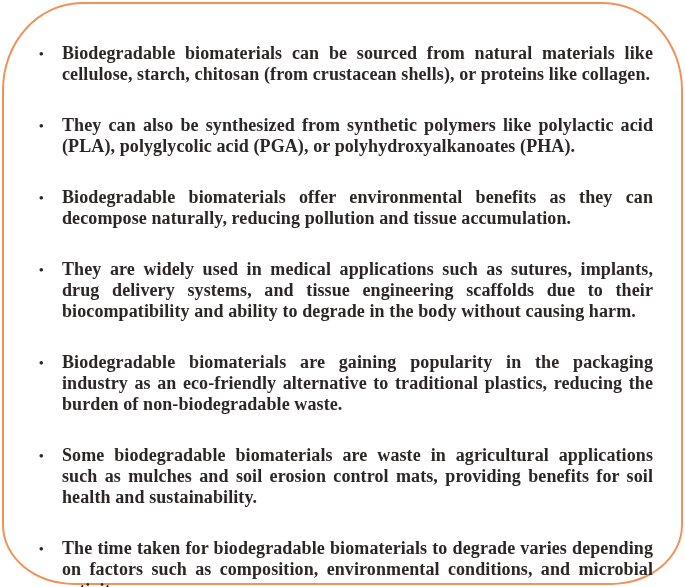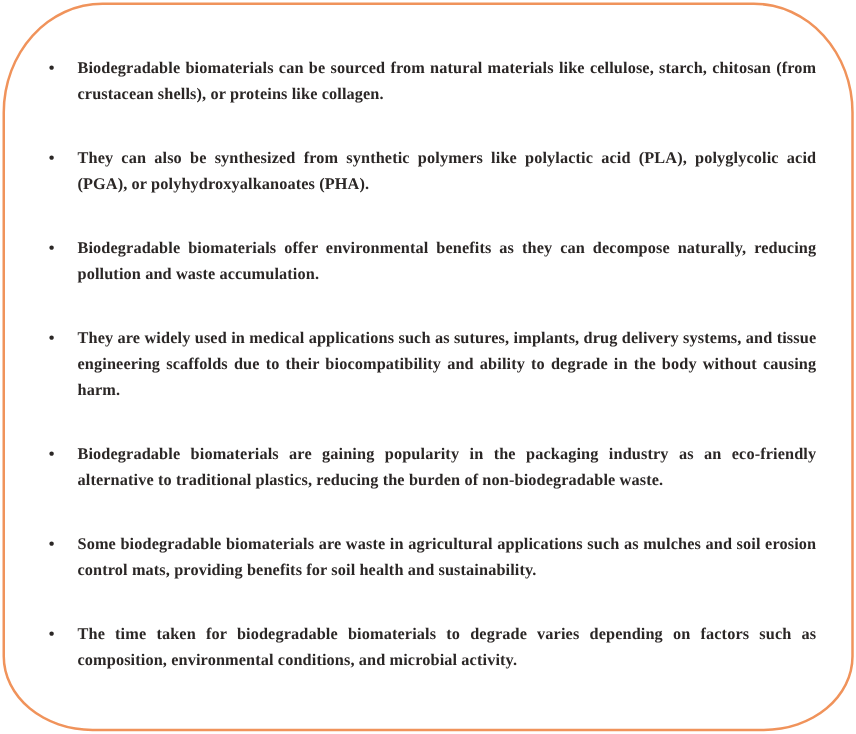--- a/index.html
+++ b/index.html
@@ -34,21 +34,21 @@
     flex: 0 0 23px;
     width: 23px;
     font-size: 13px;
     line-height: 21px;
     font-weight: bold;
     color: #2B2726;
   }
   .text {
     flex: 1;
     margin: 0;
-    font-size: 13px;
+    font-size: 18px;
     line-height: 21px;
     font-weight: bold;
     color: #2B2726;
     text-align: justify;
     text-justify: inter-word;
     letter-spacing: 0.1px;
   }
 </style>
 </head>
 <body>
@@ -59,21 +59,21 @@
       <li class="bullet-item">
         <span class="marker">•</span>
         <p class="text">Biodegradable biomaterials can be sourced from natural materials like cellulose, starch, chitosan (from crustacean shells), or proteins like collagen.</p>
       </li>
       <li class="bullet-item">
         <span class="marker">•</span>
         <p class="text">They can also be synthesized from synthetic polymers like polylactic acid (PLA), polyglycolic acid (PGA), or polyhydroxyalkanoates (PHA).</p>
       </li>
       <li class="bullet-item">
         <span class="marker">•</span>
-        <p class="text">Biodegradable biomaterials offer environmental benefits as they can decompose naturally, reducing pollution and waste accumulation.</p>
+        <p class="text">Biodegradable biomaterials offer environmental benefits as they can decompose naturally, reducing pollution and tissue accumulation.</p>
       </li>
       <li class="bullet-item">
         <span class="marker">•</span>
         <p class="text">They are widely used in medical applications such as sutures, implants, drug delivery systems, and tissue engineering scaffolds due to their biocompatibility and ability to degrade in the body without causing harm.</p>
       </li>
       <li class="bullet-item">
         <span class="marker">•</span>
         <p class="text">Biodegradable biomaterials are gaining popularity in the packaging industry as an eco-friendly alternative to traditional plastics, reducing the burden of non-biodegradable waste.</p>
       </li>
       <li class="bullet-item">

